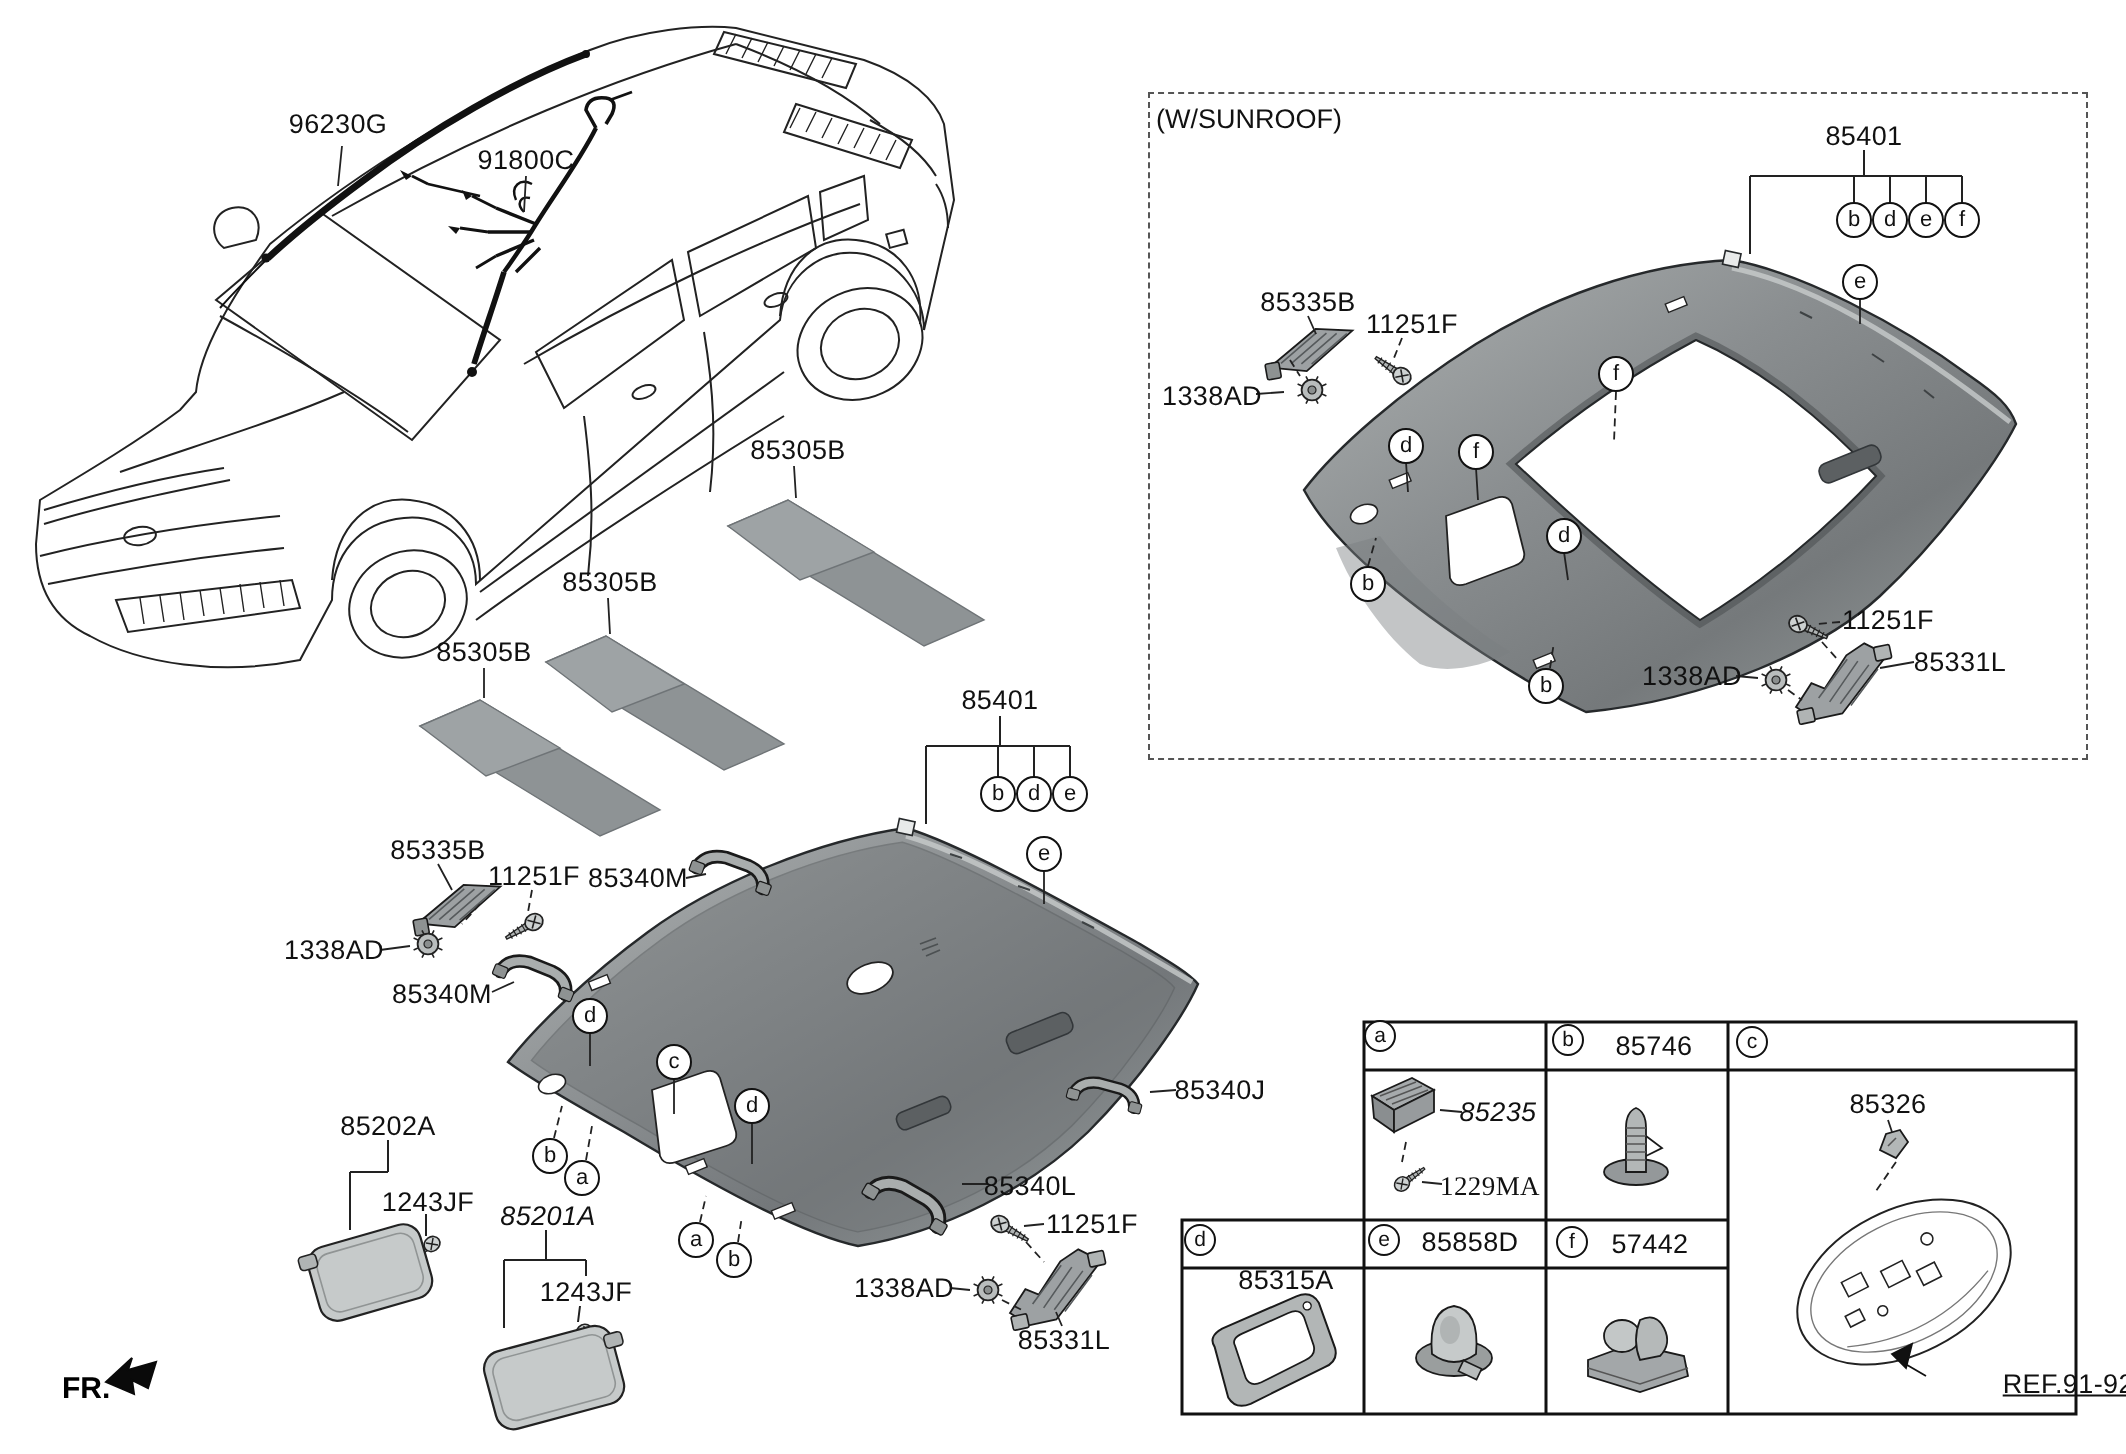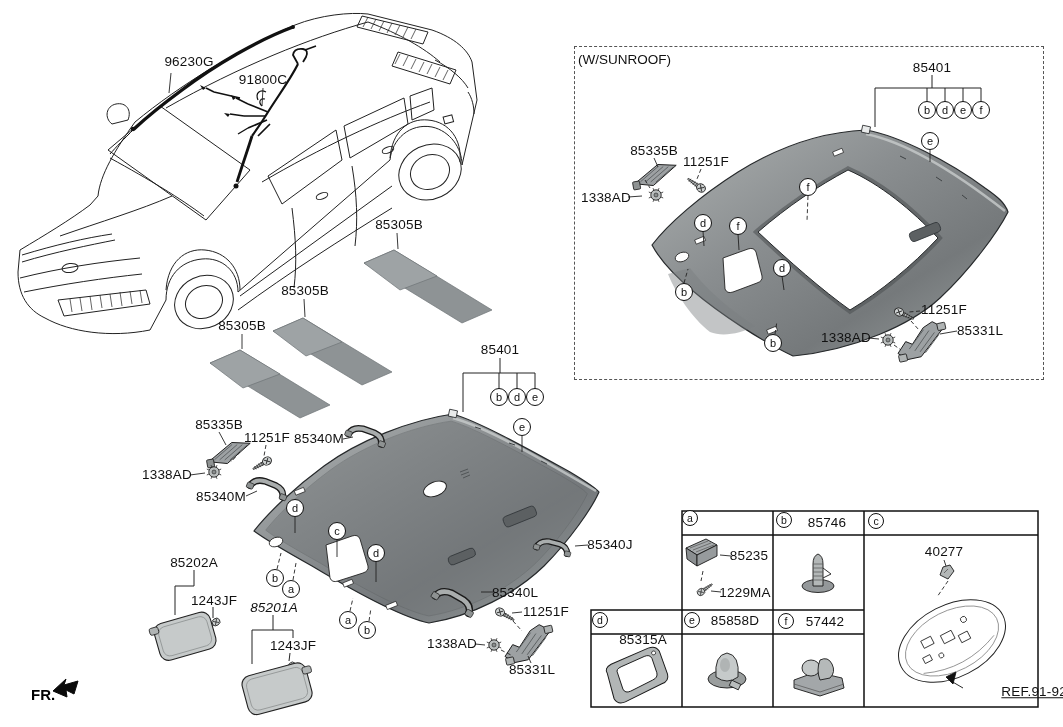--- a/index.html
+++ b/index.html
@@ -309,21 +309,21 @@
   </g>
 
   <path d="M53,691 L66,679 L64,685 L78,681 L74,694 L66,690 L67,697 Z" fill="#0a0a0a" stroke="#0a0a0a" stroke-width="1"></path>
 </svg>
 
 <div id="sunroof-box"></div>
 <div id="sunroof-caption">(W/SUNROOF)</div>
 <div id="fr-label">FR.</div>
 
 <div id="label-layer">
-      <div class="plabel" style="left: 189px; top: 62px;">96230G</div>
+      <div class="plabel" style="left: 169px; top: 62px;">96230G</div>
       <div class="plabel" style="left: 263px; top: 80px;">91800C</div>
       <div class="plabel" style="left: 399px; top: 225px;">85305B</div>
       <div class="plabel" style="left: 305px; top: 291px;">85305B</div>
       <div class="plabel" style="left: 242px; top: 326px;">85305B</div>
       <div class="plabel" style="left: 500px; top: 350px;">85401</div>
       <div class="plabel" style="left: 219px; top: 425px;">85335B</div>
       <div class="plabel" style="left: 267px; top: 438px;">11251F</div>
       <div class="plabel" style="left: 319px; top: 439px;">85340M</div>
       <div class="plabel" style="left: 167px; top: 475px;">1338AD</div>
       <div class="plabel" style="left: 221px; top: 497px;">85340M</div>
@@ -336,23 +336,23 @@
       <div class="plabel" style="left: 546px; top: 612px;">11251F</div>
       <div class="plabel" style="left: 452px; top: 644px;">1338AD</div>
       <div class="plabel" style="left: 532px; top: 670px;">85331L</div>
       <div class="plabel" style="left: 932px; top: 68px;">85401</div>
       <div class="plabel" style="left: 654px; top: 151px;">85335B</div>
       <div class="plabel" style="left: 706px; top: 162px;">11251F</div>
       <div class="plabel" style="left: 606px; top: 198px;">1338AD</div>
       <div class="plabel" style="left: 944px; top: 310px;">11251F</div>
       <div class="plabel" style="left: 980px; top: 331px;">85331L</div>
       <div class="plabel" style="left: 846px; top: 338px;">1338AD</div>
-      <div class="plabel" style="left: 749px; top: 556px;">85235</div>
-      <div class="plabel" style="left: 745px; top: 593px;">1229MA</div>
-      <div class="plabel" style="left: 944px; top: 552px;">40277</div>
+      <div class="plabel" style="left: 749px; top: 556px; font-style: italic;">85235</div>
+      <div class="plabel" style="left: 745px; top: 593px; font-family: Liberation Serif, serif;">1229MA</div>
+      <div class="plabel" style="left: 944px; top: 552px;">85326</div>
       <div class="plabel u" style="left: 1038px; top: 692px;">REF.91-928</div>
       <div class="marker" style="left: 499px; top: 397px;">b</div>
       <div class="marker" style="left: 517px; top: 397px;">d</div>
       <div class="marker" style="left: 535px; top: 397px;">e</div>
       <div class="marker" style="left: 522px; top: 427px;">e</div>
       <div class="marker" style="left: 295px; top: 508px;">d</div>
       <div class="marker" style="left: 337px; top: 531px;">c</div>
       <div class="marker" style="left: 376px; top: 553px;">d</div>
       <div class="marker" style="left: 275px; top: 578px;">b</div>
       <div class="marker" style="left: 291px; top: 589px;">a</div>

